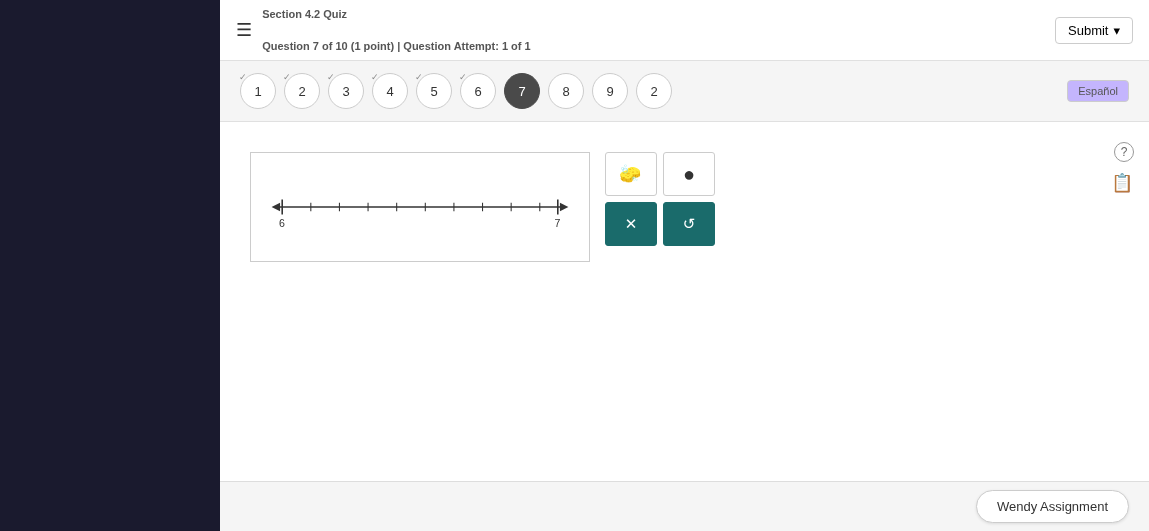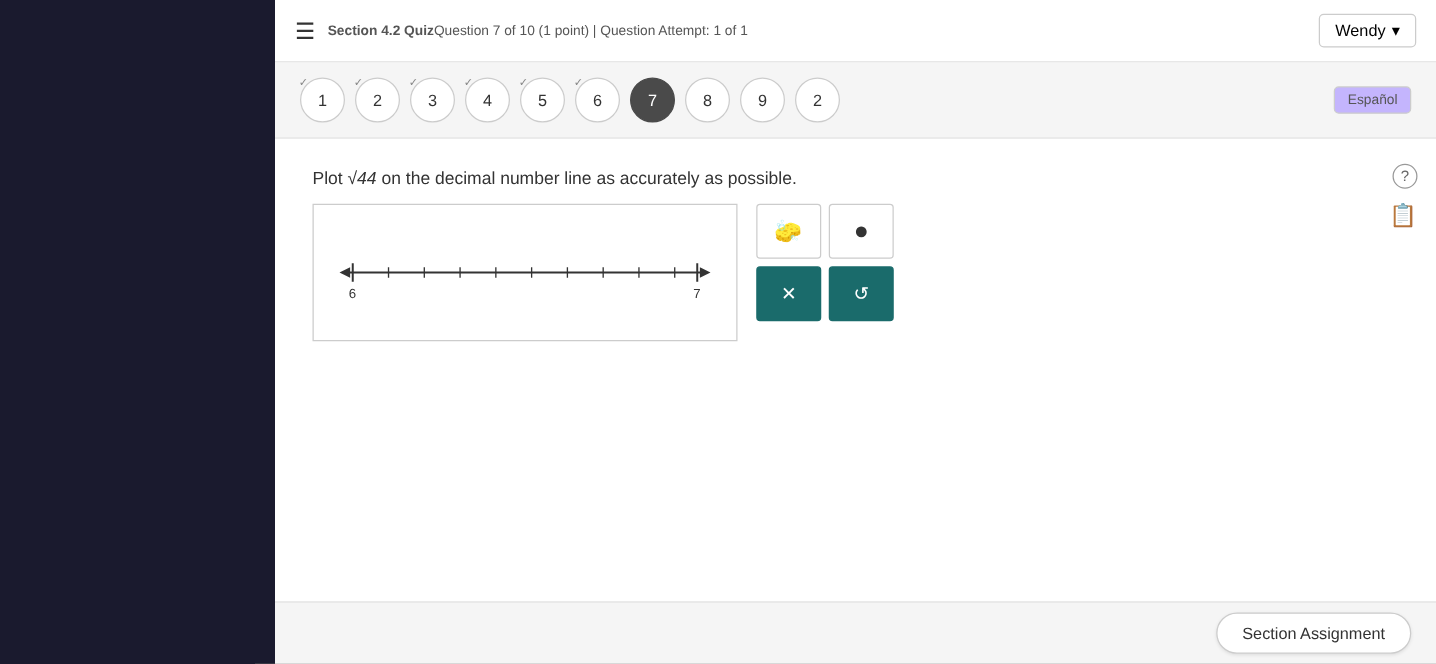--- a/index.html
+++ b/index.html
@@ -48,32 +48,34 @@
     }
 
     .hamburger-icon {
       font-size: 18px;
       cursor: pointer;
       color: #333;
     }
 
     .top-bar-info {
       display: flex;
-      flex-direction: row;
+      flex-direction: column;
+      gap: 20px;
     }
 
     .section-title {
       font-size: 11px;
       color: #555;
       font-weight: 600;
     }
 
     .question-info {
       font-size: 11px;
       color: #555;
+      font-weight: bold;
     }
 
     .top-bar-right {
       display: flex;
       align-items: center;
       gap: 10px;
     }
 
     .wendy-btn {
       background: white;
@@ -295,21 +297,21 @@
   <div class="top-bar">
     <div class="top-bar-left">
       <span class="hamburger-icon">☰</span>
       <div class="top-bar-info">
         <span class="section-title">Section 4.2 Quiz</span>
         <span class="question-info">Question 7 of 10 (1 point)  |  Question Attempt: 1 of 1</span>
       </div>
     </div>
     <div class="top-bar-right">
       <button class="wendy-btn">
-        <span>Wendy</span>
+        <span>Submit</span>
         <span>▾</span>
       </button>
     </div>
   </div>
 
   <div class="question-nav">
     <div class="nav-item">
       <span class="check-icon">✓</span>
       <span>1</span>
     </div>
@@ -346,23 +348,20 @@
       <span>2</span>
     </div>
     <button class="espanol-btn">Español</button>
   </div>
 
   <div class="question-body">
 
     <div class="help-icon">?</div>
     <div class="notebook-icon">📋</div>
 
-    <p class="question-text">
-      <span>Plot </span><span class="math">√44</span><span> on the decimal number line as accurately as possible.</span>
-    </p>
 
     <div class="number-line-container">
 
       <div class="number-line-box">
         <svg class="number-line-svg" viewBox="0 0 300 50">
 
           <line x1="15" y1="25" x2="285" y2="25" stroke="#333" stroke-width="1.5"></line>
           <polygon points="10,25 18,21 18,29" fill="#333"></polygon>
           <polygon points="290,25 282,21 282,29" fill="#333"></polygon>
 
@@ -401,16 +400,16 @@
             <span>↺</span>
           </button>
         </div>
       </div>
 
     </div>
 
   </div>
 
   <div class="bottom-bar">
-    <button class="submit-btn">Section Assignment</button>
+    <button class="submit-btn">Wendy Assignment</button>
   </div>
 
 </div>
 
 </body></html>

